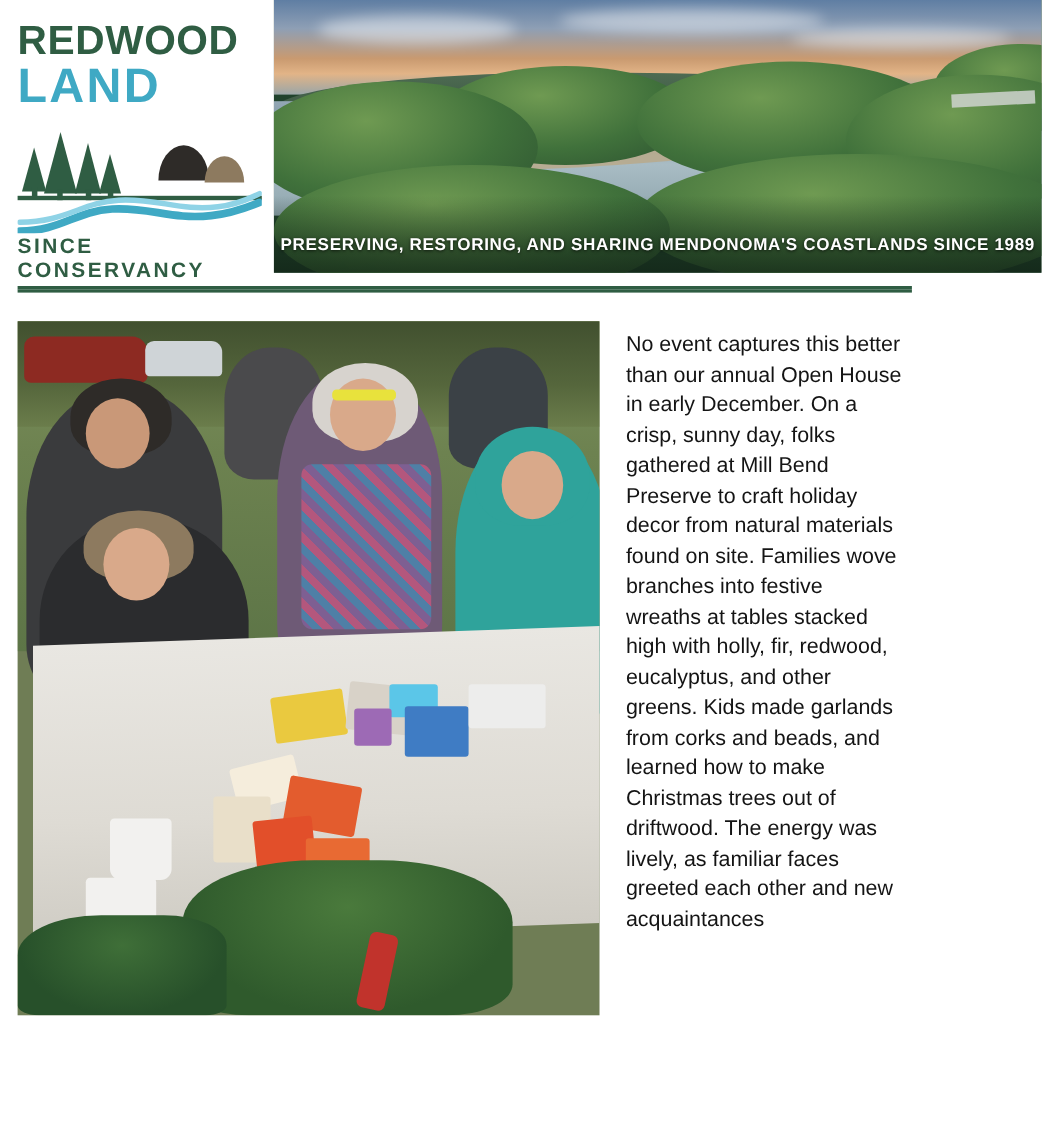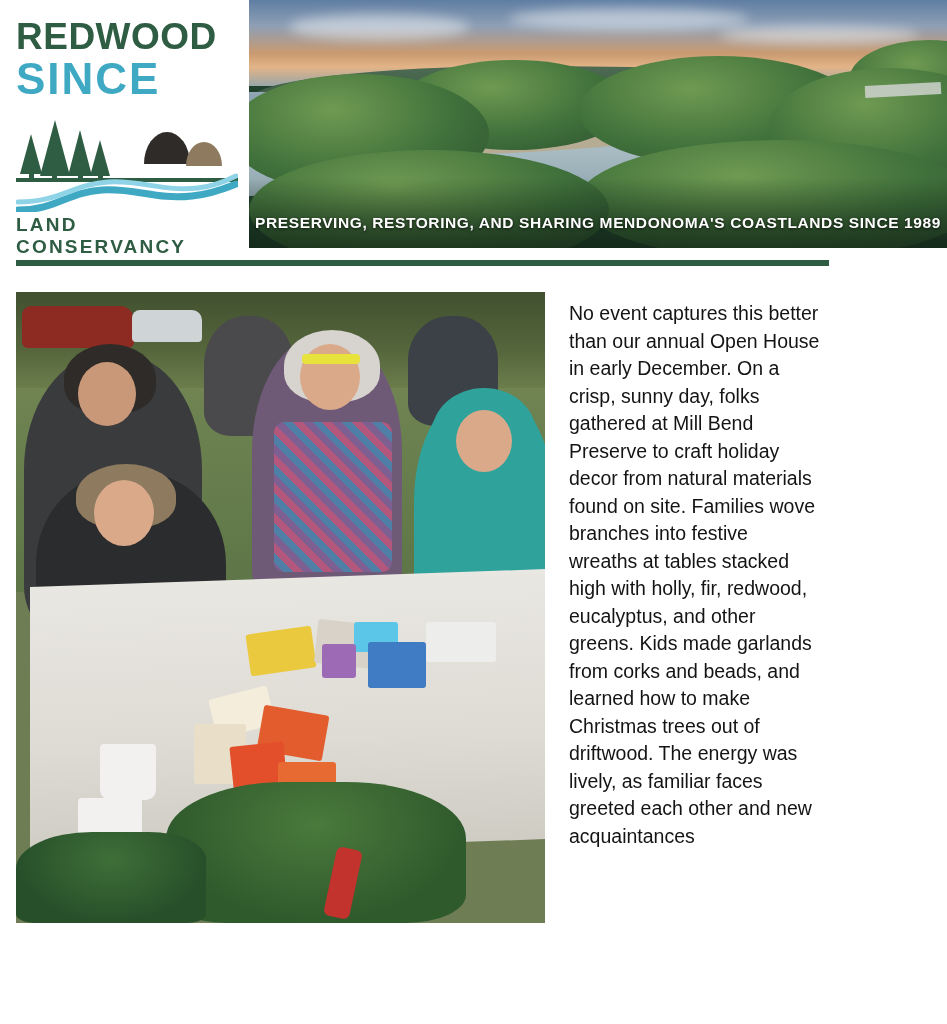--- a/index.html
+++ b/index.html
@@ -326,41 +326,41 @@
 </style>
 </head>
 <body>
 
 <div class="page">
 
   <div class="masthead">
 
     <div class="logo-block">
       <div class="logo-word-redwood">REDWOOD</div>
-      <div class="logo-word-coast">SINCE</div>
+      <div class="logo-word-coast">LAND</div>
 
       <div class="logo-art">
         <div class="tree t1"></div>
         <div class="tree t2"></div>
         <div class="tree t3"></div>
         <div class="tree t4"></div>
         <div class="tree-trunk k1"></div>
         <div class="tree-trunk k2"></div>
         <div class="tree-trunk k3"></div>
         <div class="tree-trunk k4"></div>
         <div class="hill h1"></div>
         <div class="hill h2"></div>
         <div class="ground"></div>
         <svg class="river" viewBox="0 0 222 46" preserveAspectRatio="none">
           <path d="M2,44 C40,44 52,26 86,24 C120,22 140,34 176,30 C196,28 210,22 220,18" stroke="#3fa9c4" stroke-width="7" fill="none" stroke-linecap="round"></path>
           <path d="M2,36 C44,36 58,18 92,16 C126,14 148,26 182,22 C200,20 212,14 220,10" stroke="#8fd3e6" stroke-width="5" fill="none" stroke-linecap="round"></path>
         </svg>
       </div>
 
-      <div class="logo-word-lc">LAND CONSERVANCY</div>
+      <div class="logo-word-lc">SINCE CONSERVANCY</div>
     </div>
 
     <div class="banner">
       <div class="sky"></div>
       <div class="cloud c1"></div>
       <div class="cloud c2"></div>
       <div class="cloud c3"></div>
       <div class="far-ridge"></div>
       <div class="water"></div>
       <div class="sandbar"></div>

